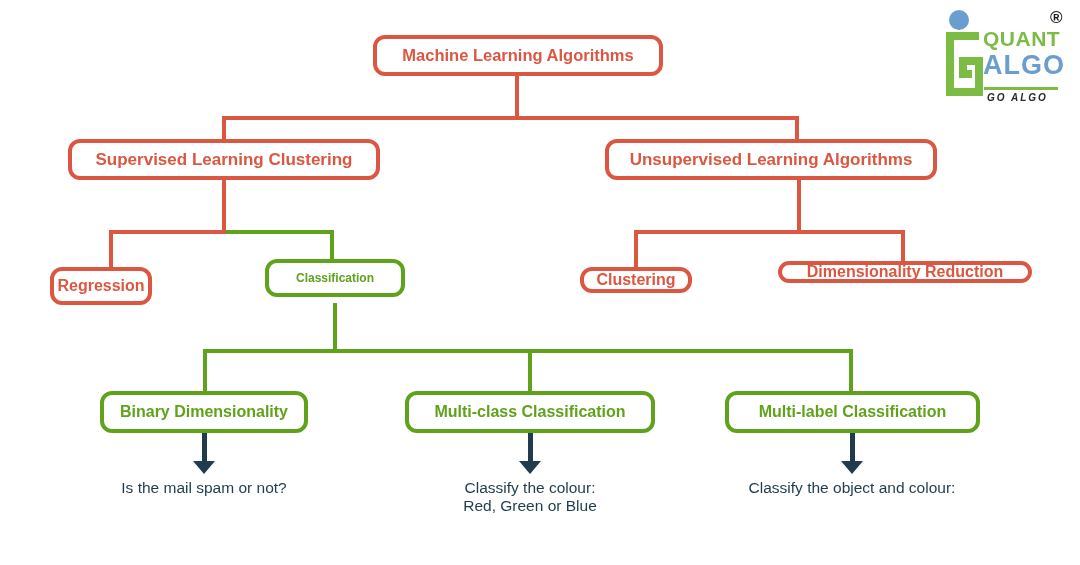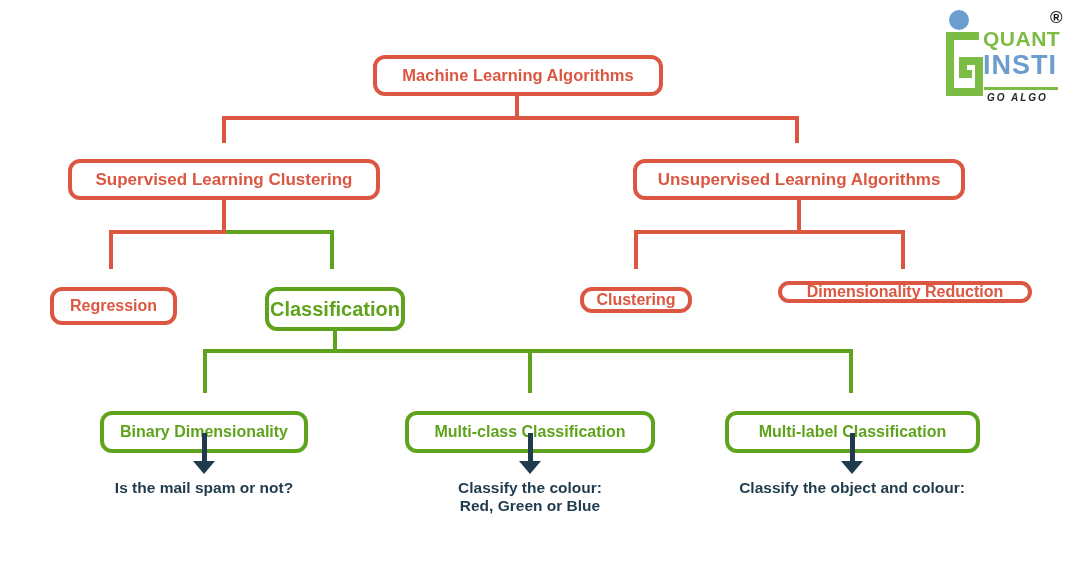--- a/index.html
+++ b/index.html
@@ -12,29 +12,29 @@
   }
   *{margin:0;padding:0;box-sizing:border-box;}
   body{background:#fff;font-family:"Liberation Sans","DejaVu Sans",sans-serif;}
   .canvas{
     position:relative;width:1080px;height:565px;background:#ffffff;overflow:hidden;
   }
   
   .node{
     position:absolute;display:flex;align-items:center;justify-content:center;
     border:4px solid;border-radius:12px;font-weight:bold;background:#fff;
-    white-space:nowrap;z-index:2;margin-top:20px;
+    white-space:nowrap;z-index:2;
   }
   .node.red{border-color:var(--red);color:var(--red);}
   .node.green{border-color:var(--green);color:var(--green);}
   .n-root        {left:373px;top:35px;width:290px;height:41px;font-size:16.5px;}
   .n-supervised  {left:68px; top:139px;width:312px;height:41px;font-size:17px;}
-  .n-unsupervised{left:633px;top:139px;width:332px;height:41px;font-size:17px;}
-  .n-regression  {left:50px; top:267px;width:127px;height:38px;font-size:16px;}
-  .n-classification{left:265px;top:267px;width:140px;height:44px;font-size:20px;}
+  .n-unsupervised{left:605px;top:139px;width:332px;height:41px;font-size:17px;}
+  .n-regression  {left:50px; top:267px;width:102px;height:38px;font-size:16px;}
+  .n-classification{left:265px;top:259px;width:140px;height:38px;font-size:12px;}
   .n-clustering  {left:580px;top:267px;width:112px;height:26px;font-size:16px;}
   .n-dimred      {left:778px;top:261px;width:254px;height:22px;font-size:16px;}
   .n-binary      {left:100px;top:391px;width:208px;height:42px;font-size:16px;}
   .n-multiclass  {left:405px;top:391px;width:250px;height:42px;font-size:16px;}
   .n-multilabel  {left:725px;top:391px;width:255px;height:42px;font-size:16px;}
   
   .line{position:absolute;z-index:1;}
   .line.red{background:var(--red);}
   .line.green{background:var(--green);}
   .r1{left:515px;top:74px;width:4px;height:46px;}
@@ -61,21 +61,21 @@
   .arrow .head{
     position:absolute;left:-11px;top:28px;width:0;height:0;
     border-left:11px solid transparent;border-right:11px solid transparent;
     border-top:13px solid var(--navy);
   }
   .a1{left:204px;top:433px;}
   .a2{left:530px;top:433px;}
   .a3{left:852px;top:433px;}
   
   .caption{
-    position:absolute;color:var(--navy);font-weight:bold;font-size:15.5px;
+    position:absolute;color:var(--navy);font-weight:normal;font-size:15.5px;
     line-height:17.5px;text-align:center;z-index:2;
   }
   .c1{left:64px;top:479px;width:280px;}
   .c2{left:400px;top:479px;width:260px;}
   .c3{left:692px;top:479px;width:320px;}
   
   .logo{position:absolute;left:933px;top:6px;width:142px;height:102px;z-index:3;}
   .logo-dot{position:absolute;left:16px;top:4px;width:20px;height:20px;border-radius:50%;background:var(--logo-blue);}
   .logo-glyph{position:absolute;left:8px;top:22px;}
   .logo-quant{position:absolute;left:50px;top:21px;font-size:21px;font-weight:bold;letter-spacing:.5px;color:var(--logo-green);}
@@ -162,19 +162,19 @@
   <div class="caption c3">
     <div>Classify the object and colour:</div>
   </div>
 
   <div class="logo">
     <div class="logo-dot"></div>
     <svg class="logo-glyph" width="42" height="72" viewBox="0 0 42 72">
       <path d="M38,8 L9,8 L9,64 L38,64 L38,33 L22,33 L22,46 L31,46" fill="none" stroke="#7CBB44" stroke-width="8" stroke-linejoin="miter"></path>
     </svg>
     <div class="logo-quant">QUANT</div>
-    <div class="logo-insti">INSTI</div>
+    <div class="logo-insti">ALGO</div>
     <div class="logo-rule"></div>
     <div class="logo-tagline">GO ALGO</div>
     <div class="logo-reg">®</div>
   </div>
 
 </div>
 
 </body></html>

